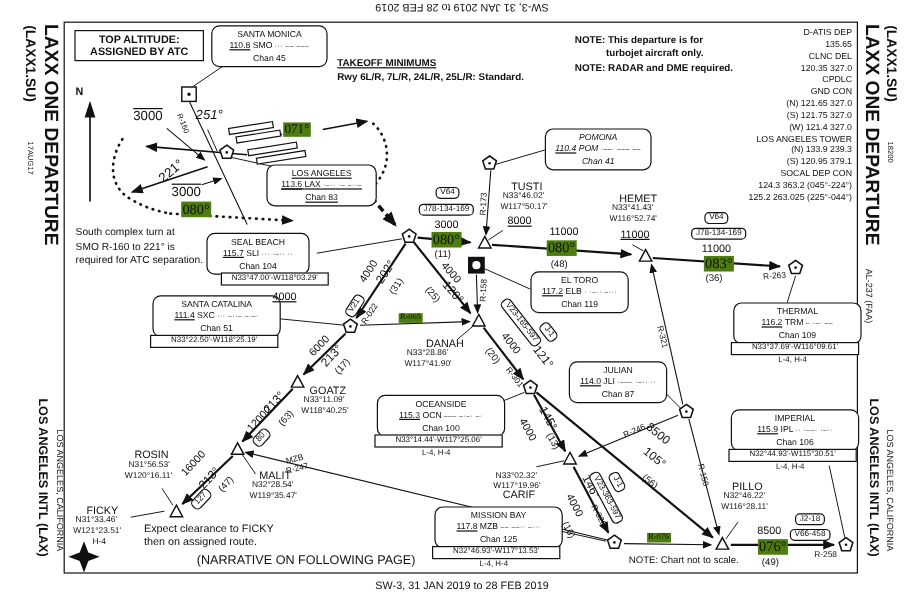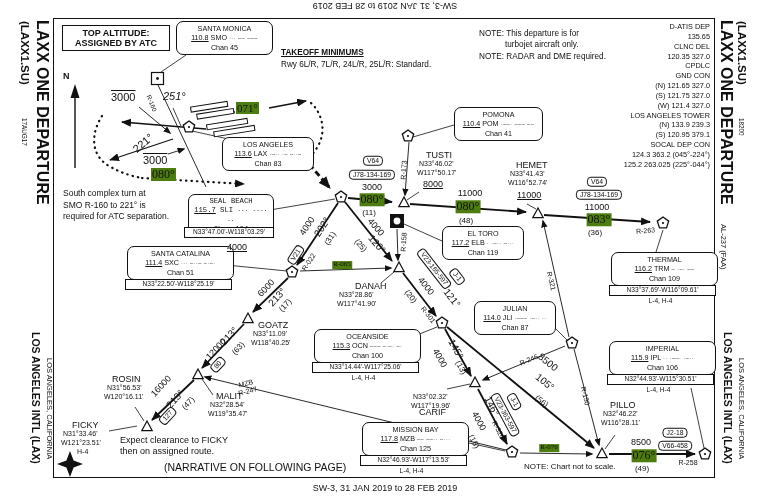--- a/index.html
+++ b/index.html
@@ -3,21 +3,21 @@
 <meta charset="utf-8">
 <style>
   html,body{margin:0;padding:0;background:#fff;}
   #page{position:relative;width:768px;height:497px;background:#fff;overflow:hidden;
         font-family:"Liberation Sans",sans-serif;color:#111;}
   #border{position:absolute;left:53px;top:18px;width:660px;height:458px;border:1.6px solid #111;}
   svg{position:absolute;left:0;top:0;}
   .t{position:absolute;white-space:nowrap;color:#111;line-height:1.12;}
   .c{transform:translate(-50%,-50%);}
   .f6{font-size:6.3px;}.f65{font-size:6.6px;}.f7{font-size:7px;}
-  .f8{font-size:8px;}.f82{font-size:8.2px;}.f85{font-size:8.5px;}.f9{font-size:9px;}
+  .f8{font-size:8px;}.f82{font-size:8.2px;font-weight:bold;}.f85{font-size:8.5px;}.f9{font-size:9px;}
   .f10{font-size:10px;}.f105{font-size:10.5px;}.f11{font-size:11px;}.f12{font-size:12px;}
   .b{font-weight:bold;}
   .un{text-decoration:underline;}
   .ov{text-decoration:overline;}
   .wbg{background:#4d7c0f;padding:0 1px;font-family:Liberation Serif, serif;}
   .vert{writing-mode:vertical-rl;text-orientation:mixed;}
   .nbox{position:absolute;border:1px solid #111;border-radius:7px;background:#fff;
         text-align:center;font-size:7.2px;line-height:1.3;padding:2px 3px;}
   .nbox .morse{font-size:5.5px;letter-spacing:0.5px;}
   .cstrip{position:absolute;border:1px solid #111;background:#fff;text-align:center;
@@ -226,41 +226,41 @@
   <div class="t f105" style="left:164px;top:462px;">(NARRATIVE ON FOLLOWING PAGE)</div>
   <div class="t f8" style="left:524px;top:463px;text-align:right;">NOTE: Chart not to scale.</div>
   <div class="t f9 b" style="left:63px;top:71px;">N</div>
 
   <div class="nbox" style="left:176px;top:21px;width:89px;">
     <div>SANTA MONICA</div>
     <div><span class="un">110.8</span> <span>SMO</span> <span class="morse">··· –– –––</span></div>
     <div>Chan 45</div>
   </div>
 
-  <div class="nbox" style="left:222px;top:137px;width:84px;">
+  <div class="nbox" style="left:222px;top:137px;width:84px;text-decoration:underline;">
     <div>LOS ANGELES</div>
     <div><span class="un">113.6</span> <span>LAX</span> <span class="morse">·–·· ·– –··–</span></div>
     <div>Chan 83</div>
   </div>
 
-  <div class="nbox" style="left:188px;top:194px;width:78px;font-family:Liberation Mono, monospace;">
+  <div class="nbox" style="left:172px;top:194px;width:78px;">
     <div>SEAL BEACH</div>
     <div><span class="un">115.7</span> <span>SLI</span> <span class="morse">··· ·–·· ··</span></div>
     <div>Chan 104</div>
   </div>
   <div class="cstrip" style="left:184px;top:227px;width:86px;">N33°47.00'-W118°03.29'</div>
 
   <div class="nbox" style="left:127px;top:246px;width:99px;">
     <div>SANTA CATALINA</div>
     <div><span class="un">111.4</span> <span>SXC</span> <span class="morse">··· –··– –·–·</span></div>
     <div>Chan 51</div>
   </div>
   <div class="cstrip" style="left:125px;top:279px;width:103px;">N33°22.50'-W118°25.19'</div>
 
-  <div class="nbox" style="left:454px;top:107px;width:81px;">
+  <div class="nbox" style="left:454px;top:107px;width:81px;font-style:italic;">
     <div>POMONA</div>
     <div><span class="un">110.4</span> <span>POM</span> <span class="morse">·––· ––– ––</span></div>
     <div>Chan 41</div>
   </div>
 
   <div class="nbox" style="left:442px;top:226px;width:74px;">
     <div>EL TORO</div>
     <div><span class="un">117.2</span> <span>ELB</span> <span class="morse">· ·–·· –···</span></div>
     <div>Chan 119</div>
   </div>

